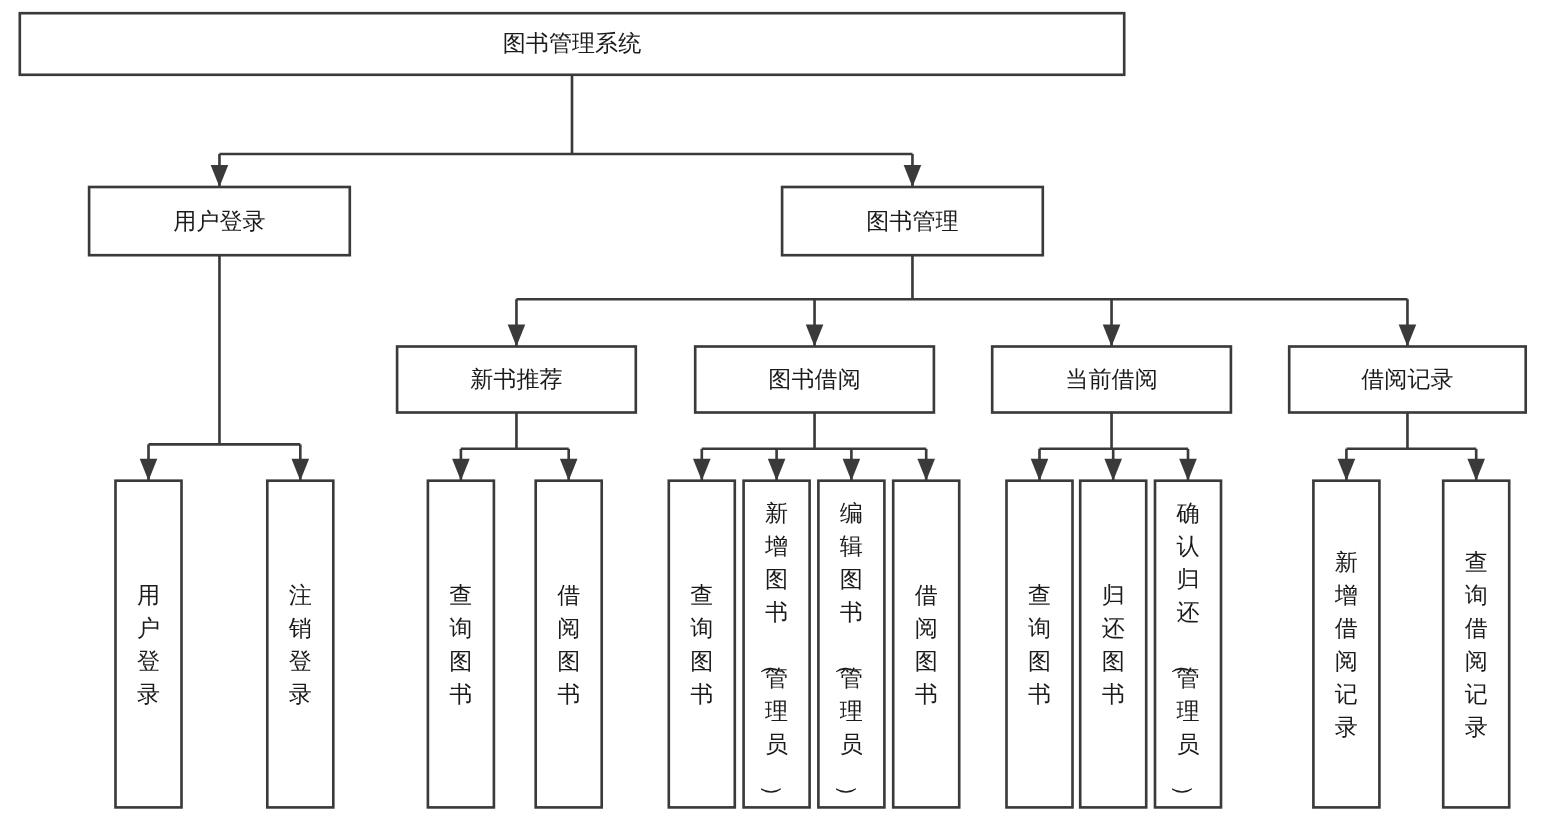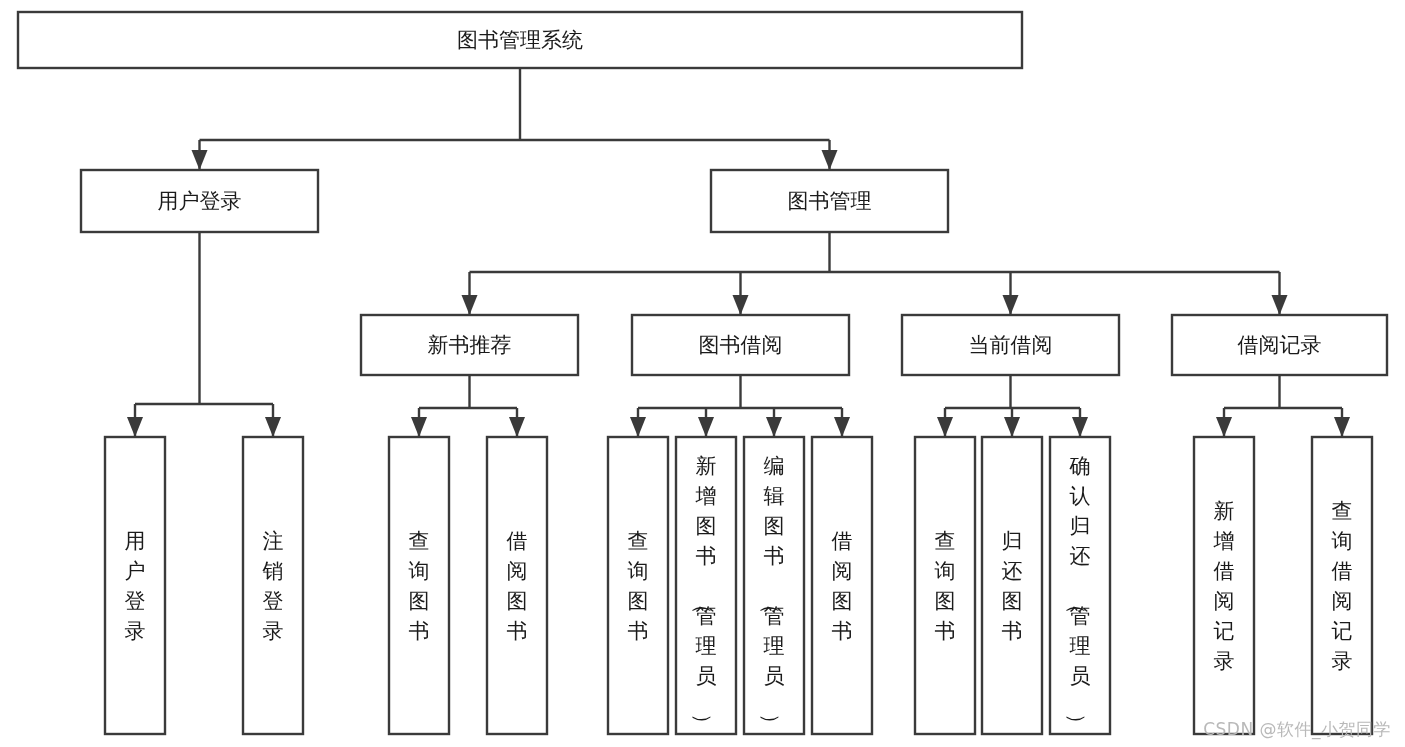--- a/index.html
+++ b/index.html
@@ -198,14 +198,13 @@
         <g>
           <rect x="1194" y="437" width="60" height="297" class="node-rect"></rect>
           <text x="1224" y="518.3" class="node-label-v"><tspan x="1224" dy="0">新</tspan><tspan x="1224" dy="30">增</tspan><tspan x="1224" dy="30">借</tspan><tspan x="1224" dy="30">阅</tspan><tspan x="1224" dy="30">记</tspan><tspan x="1224" dy="30">录</tspan></text>
         </g>
         <g>
           <rect x="1312" y="437" width="60" height="297" class="node-rect"></rect>
           <text x="1342" y="518.3" class="node-label-v"><tspan x="1342" dy="0">查</tspan><tspan x="1342" dy="30">询</tspan><tspan x="1342" dy="30">借</tspan><tspan x="1342" dy="30">阅</tspan><tspan x="1342" dy="30">记</tspan><tspan x="1342" dy="30">录</tspan></text>
         </g>
       </g>
   </svg>
-  <div class="watermark">CSDN @软件_小贺同学</div>
 </div>
 
 </body></html>

